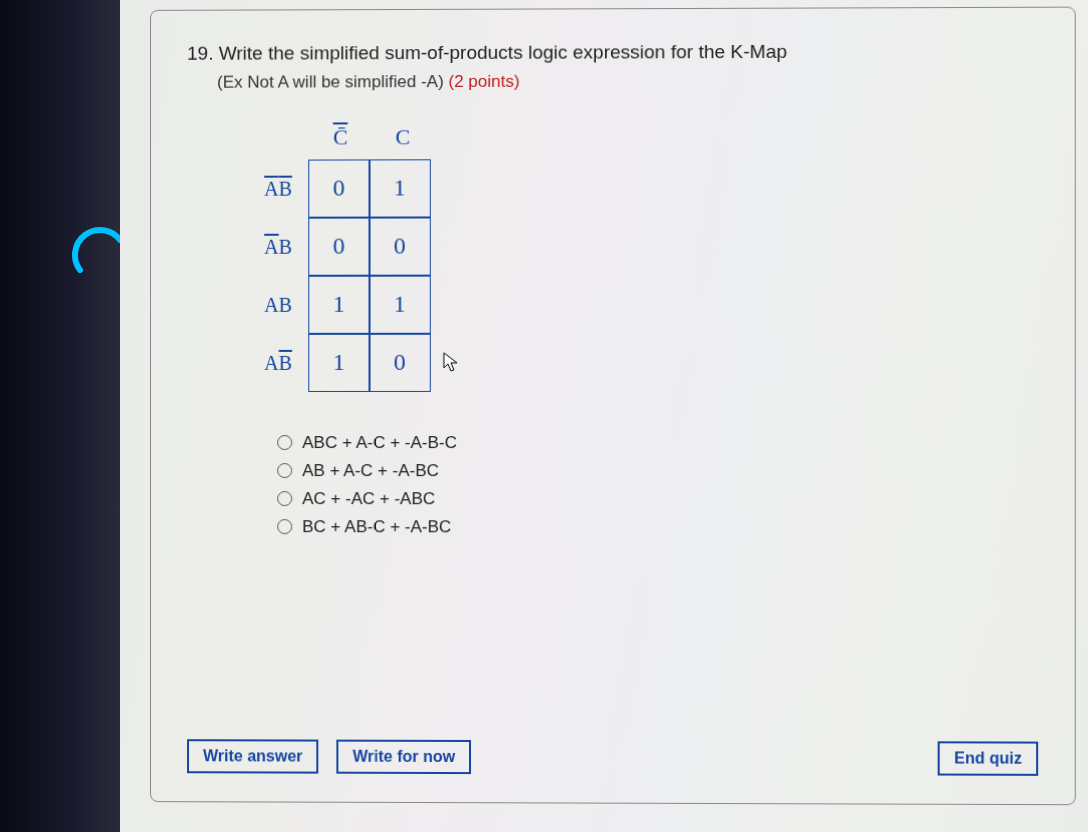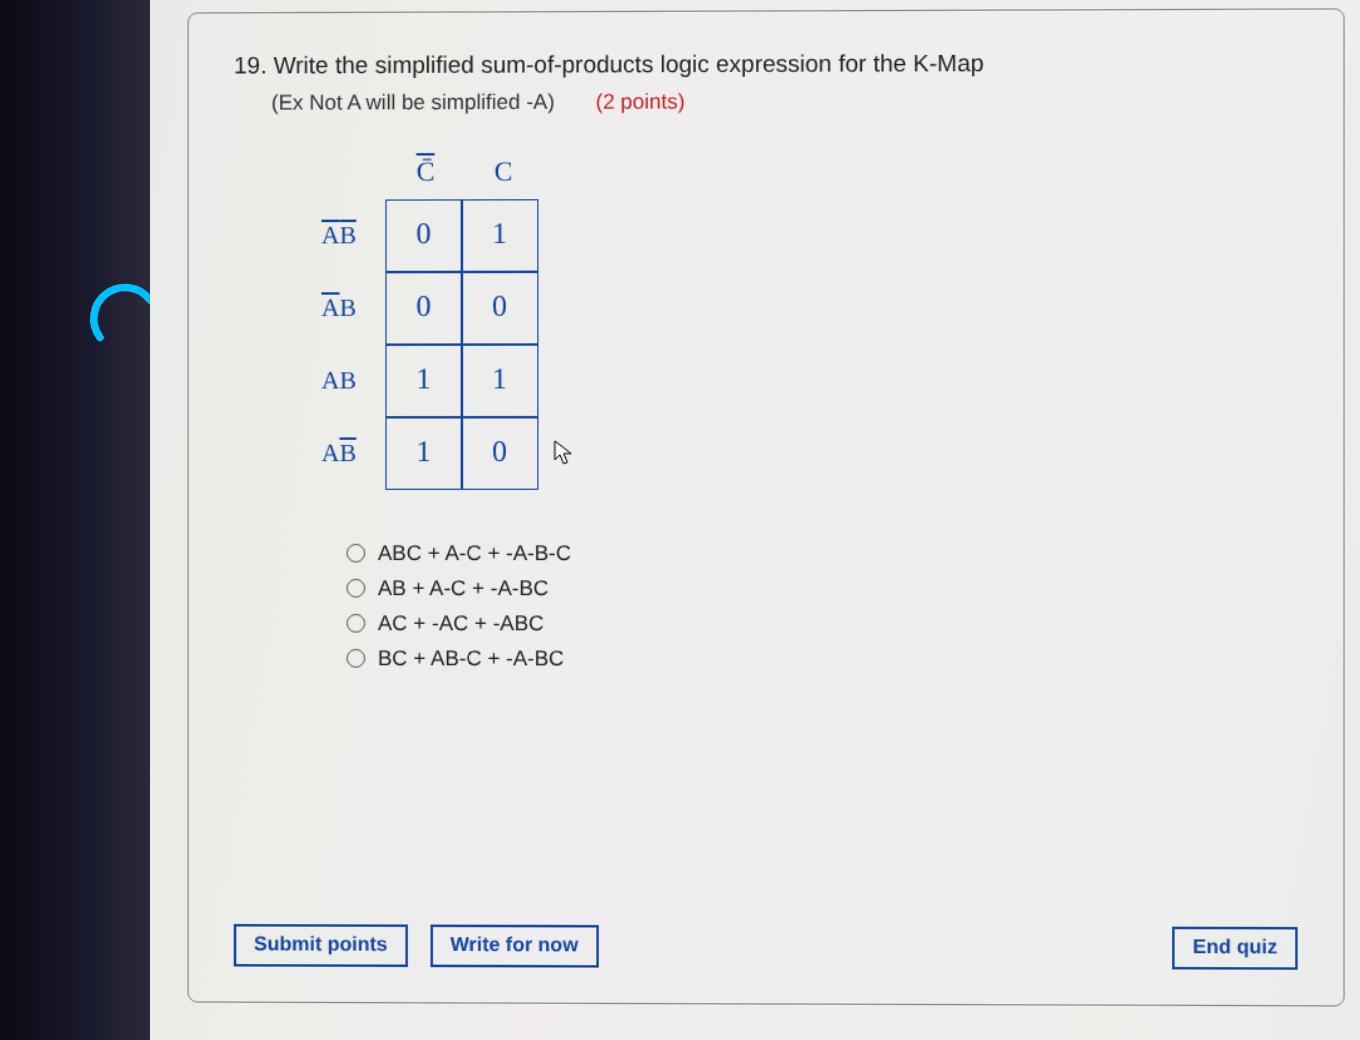--- a/index.html
+++ b/index.html
@@ -44,21 +44,21 @@
     background: rgba(255,255,255,0.05);
   }
   .q-number { display: inline; }
   .q-text {
     font-size: 19px;
     color: #222;
     line-height: 1.6;
     margin-bottom: 28px;
   }
   .q-note { display: block; margin-left: 30px; font-size: 17px; color: #333; }
-  .q-points { color: #c02020; margin-left: 28px; }
+  .q-points { color: #c02020; }
   .kmap-wrap {
     margin-left: 70px;
     margin-bottom: 40px;
   }
   .kmap-col-headers {
     display: flex;
     margin-left: 52px;
     margin-bottom: 10px;
   }
   .kmap-col-headers .ch {
@@ -68,21 +68,21 @@
     color: #1646a0;
     font-family: Georgia, serif;
   }
   .kmap-row {
     display: flex;
     align-items: center;
     height: 58px;
   }
   .row-label {
     width: 52px;
-    text-align: left;
+    text-align: center;
     padding-right: 10px;
     font-size: 20px;
     color: #1646a0;
     font-family: Georgia, serif;
   }
   .cell {
     width: 62px; height: 58px;
     border: 1.5px solid #1646a0;
     margin-left: -1.5px;
     margin-top: -1.5px;
@@ -198,21 +198,21 @@
         <div class="radio"></div>
         <span>AC + -AC + -ABC</span>
       </div>
       <div class="option">
         <div class="radio"></div>
         <span>BC + AB-C + -A-BC</span>
       </div>
     </div>
 
     <div class="button-row">
-      <button class="btn">Submit points</button>
+      <button class="btn">Write answer</button>
       <button class="btn">Write for now</button>
       <button class="btn btn-end">End quiz</button>
     </div>
 
   </div>
 
   <svg class="cursor-arrow" viewBox="0 0 16 22">
     <path d="M1 1 L1 16 L5 12 L8 19 L11 18 L8 11 L14 11 Z" fill="#fff" stroke="#000" stroke-width="1"></path>
   </svg>
 </div>

